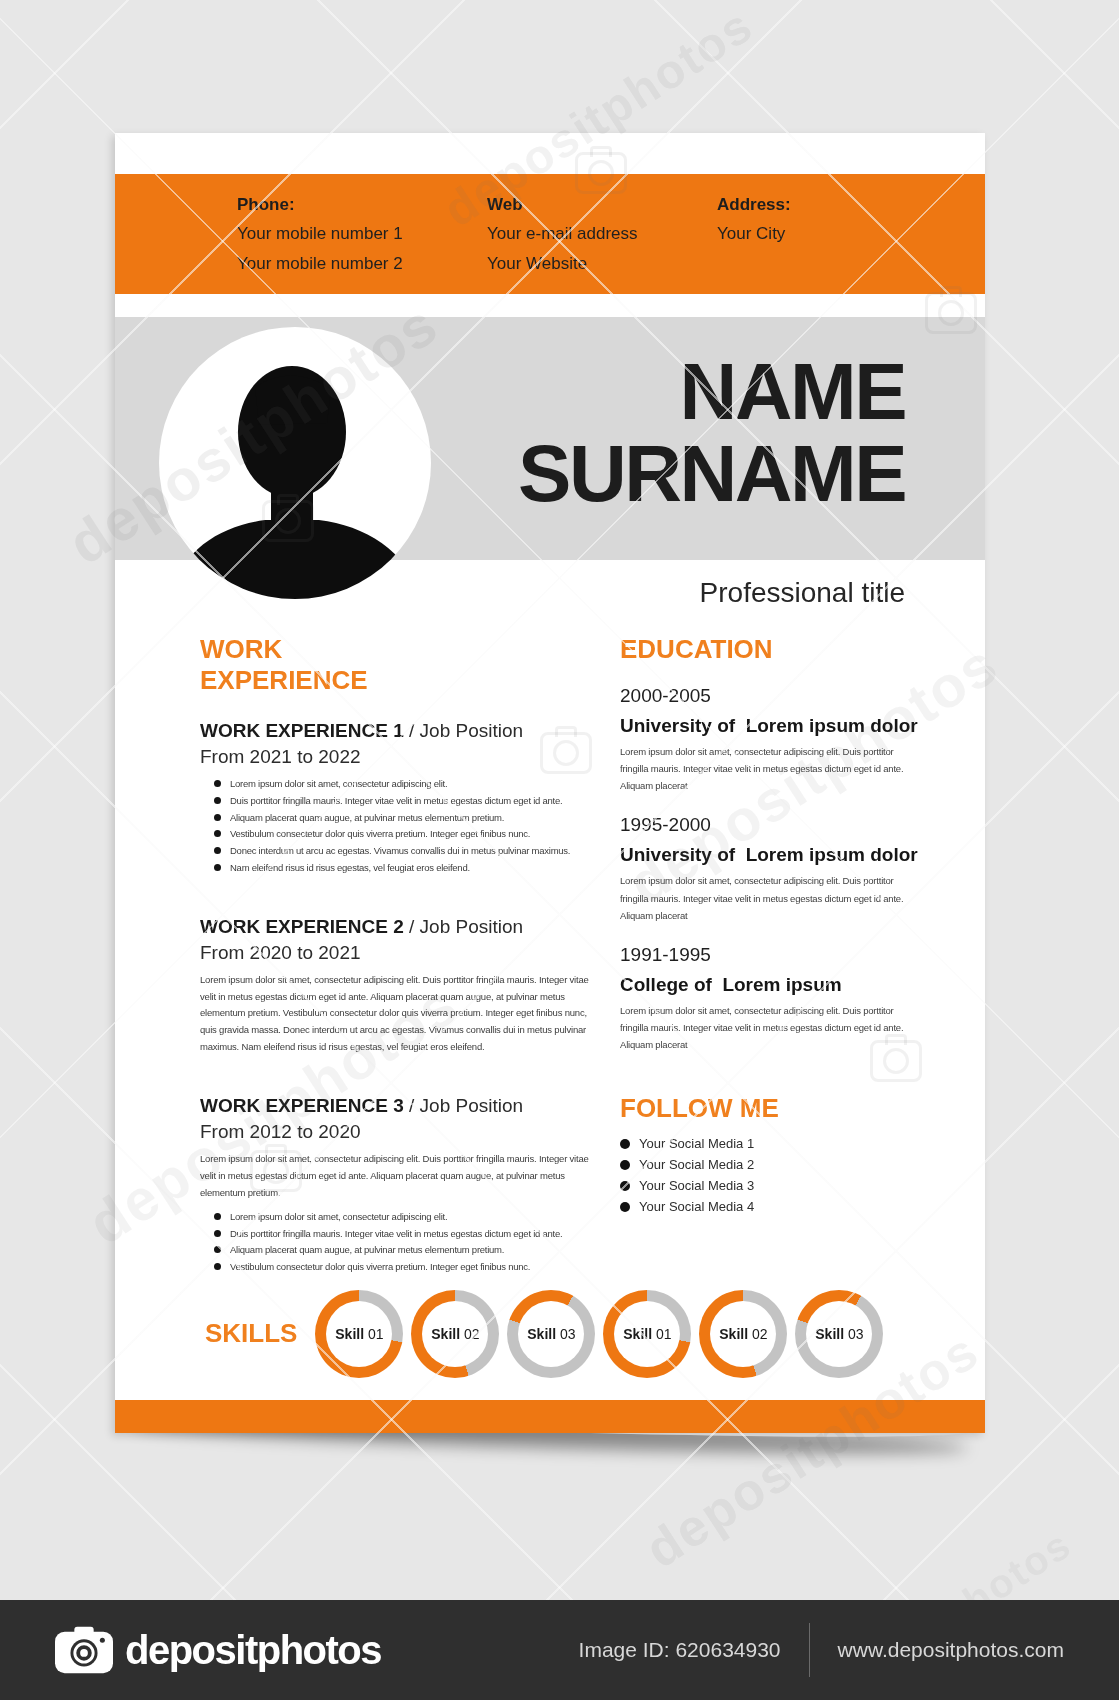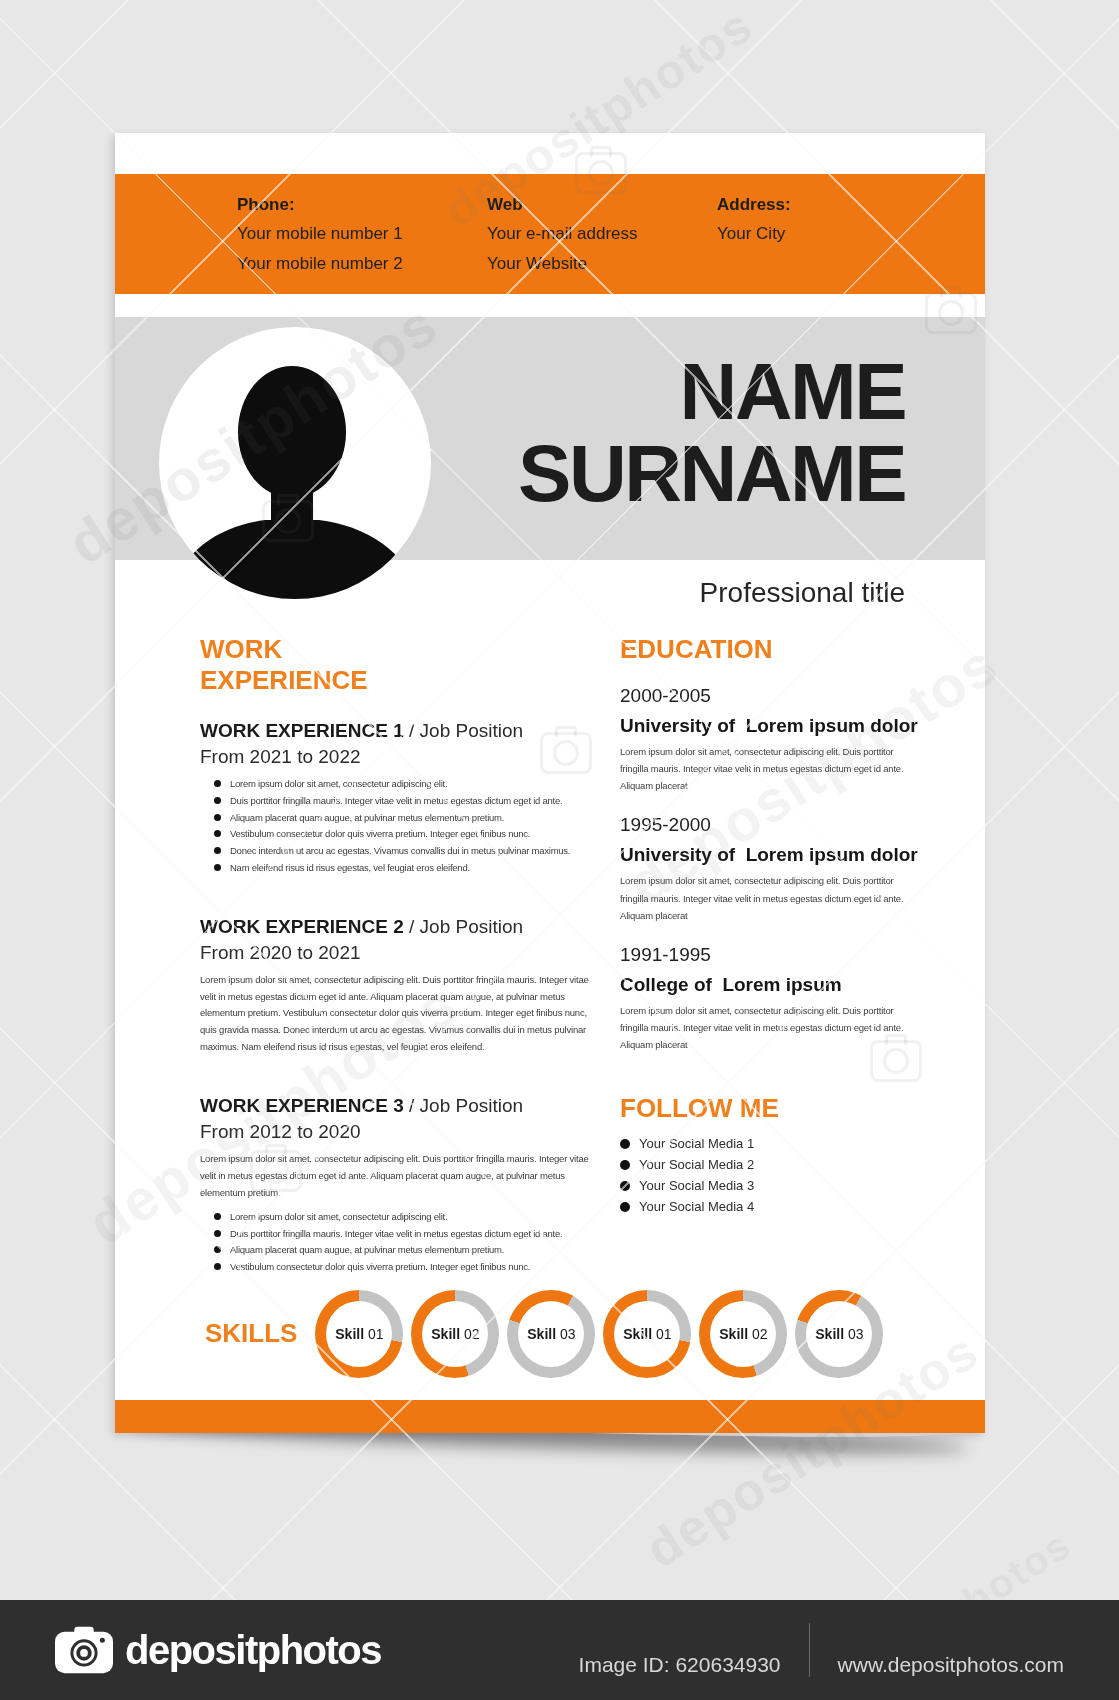--- a/index.html
+++ b/index.html
@@ -81,21 +81,21 @@
   .ring-label .bold{font-weight:bold;}
 
   .page-footer{position:absolute;left:0;right:0;bottom:0;height:33px;background:var(--accent);}
 
   
   .bottom-bar{position:absolute;left:0;right:0;top:1600px;height:100px;background:var(--bar-dark);
       z-index:6;display:flex;align-items:center;justify-content:space-between;
       padding:0 55px;box-sizing:border-box;}
   .logo{display:flex;align-items:center;gap:12px;}
   .logo-text{font-size:40px;font-weight:bold;color:#fff;letter-spacing:-1.5px;}
-  .bar-right{display:flex;align-items:flex-end;gap:28px;}
+  .bar-right{display:flex;align-items:center;gap:28px;}
   .bar-id,.bar-site{font-size:21px;color:#d8d8d8;}
   .bar-divider{width:1px;height:54px;background:#6a6a6a;}
 </style>
 </head>
 <body>
 
 <div class="stage" style="--accent: #ee7712; --heading: #f0801e; --band: #d8d8d8; --ring-gray: #c3c3c3; --bar-dark: #2f2f2f; --outer-bg: #e7e7e7; --text-dark: #1d1d1d;">
   <div class="bg-lines"></div>
 
   <div class="curl-shadow"></div>

